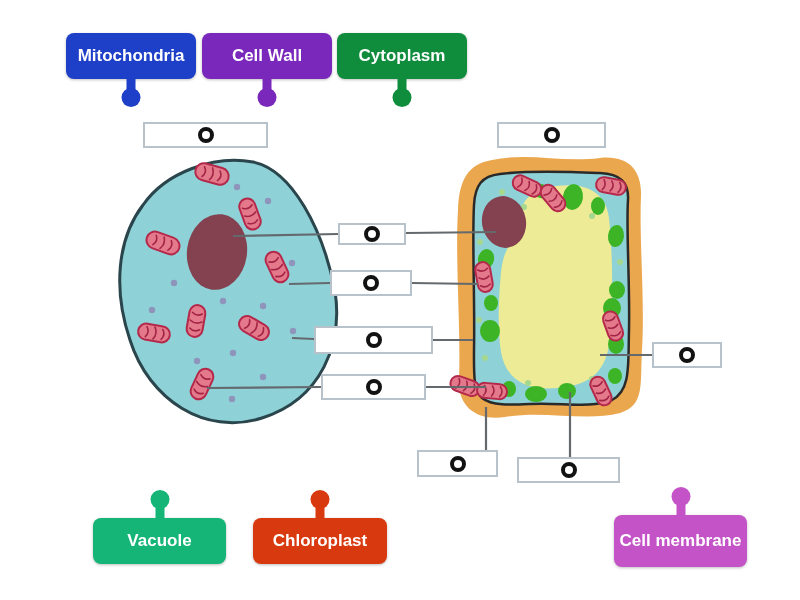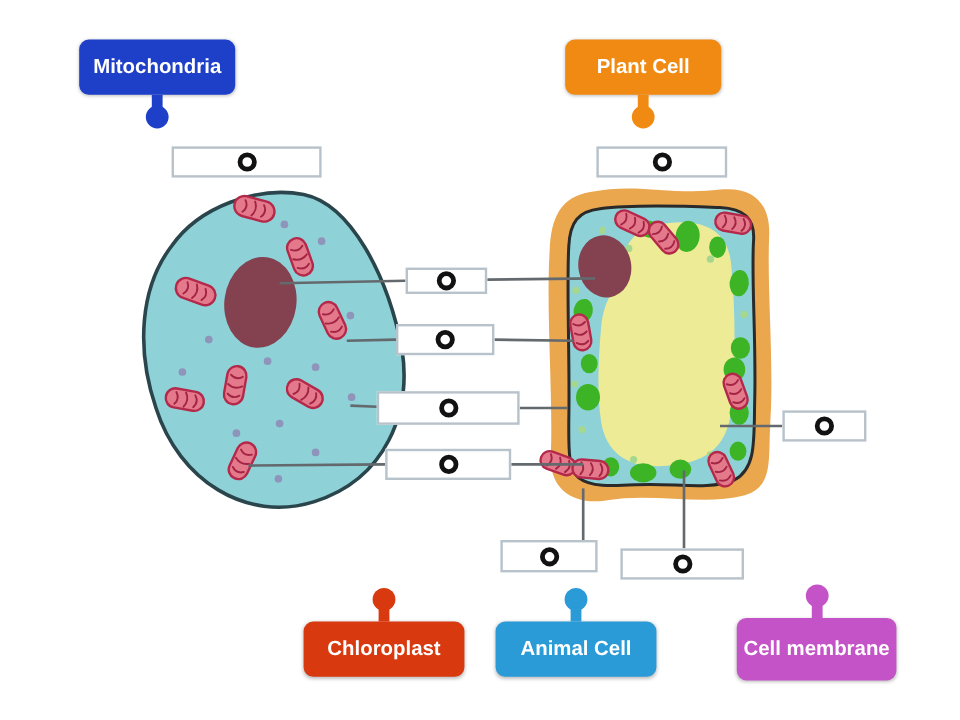--- a/index.html
+++ b/index.html
@@ -233,48 +233,57 @@
 
   <div class="label top" style="left: 66px; top: 33px; width: 130px; color: rgb(30, 63, 199);">
     <div class="bubble">
         <span class="label-text">Mitochondria</span>
       </div>
     <div class="pin">
         <span class="stem"></span>
         <span class="dot"></span>
       </div>
   </div>
-  <div class="label top" style="left: 471px; top: 33px; width: 130px; color: rgb(240, 138, 18);">
-    <div class="bubble">
-        <span class="label-text">Plant Cell</span>
-      </div>
-    <div class="pin">
-        <span class="stem"></span>
-        <span class="dot"></span>
-      </div>
-  </div>
-
+  <div class="label top" style="left: 202px; top: 33px; width: 130px; color: rgb(122, 40, 188);">
+    <div class="bubble">
+        <span class="label-text">Cell Wall</span>
+      </div>
+    <div class="pin">
+        <span class="stem"></span>
+        <span class="dot"></span>
+      </div>
+  </div>
+  <div class="label top" style="left: 337px; top: 33px; width: 130px; color: rgb(15, 140, 60);">
+    <div class="bubble">
+        <span class="label-text">Cytoplasm</span>
+      </div>
+    <div class="pin">
+        <span class="stem"></span>
+        <span class="dot"></span>
+      </div>
+  </div>
+
+  <div class="label bottom" style="left: 93px; top: 518px; width: 133px; color: rgb(21, 181, 120);">
+    <div class="bubble">
+        <span class="label-text">Vacuole</span>
+      </div>
+    <div class="pin">
+        <span class="stem"></span>
+        <span class="dot"></span>
+      </div>
+  </div>
   <div class="label bottom" style="left: 253px; top: 518px; width: 134px; color: rgb(217, 57, 14);">
     <div class="bubble">
         <span class="label-text">Chloroplast</span>
       </div>
     <div class="pin">
         <span class="stem"></span>
         <span class="dot"></span>
       </div>
   </div>
-  <div class="label bottom" style="left: 413px; top: 518px; width: 134px; color: rgb(43, 155, 215);">
-    <div class="bubble">
-        <span class="label-text">Animal Cell</span>
-      </div>
-    <div class="pin">
-        <span class="stem"></span>
-        <span class="dot"></span>
-      </div>
-  </div>
   <div class="label bottom tall" style="left: 577px; top: 515px; width: 133px; color: rgb(196, 83, 200); margin-left: 37px;">
     <div class="bubble">
         <span class="label-text">Cell membrane</span>
       </div>
     <div class="pin">
         <span class="stem"></span>
         <span class="dot"></span>
       </div>
   </div>
 

